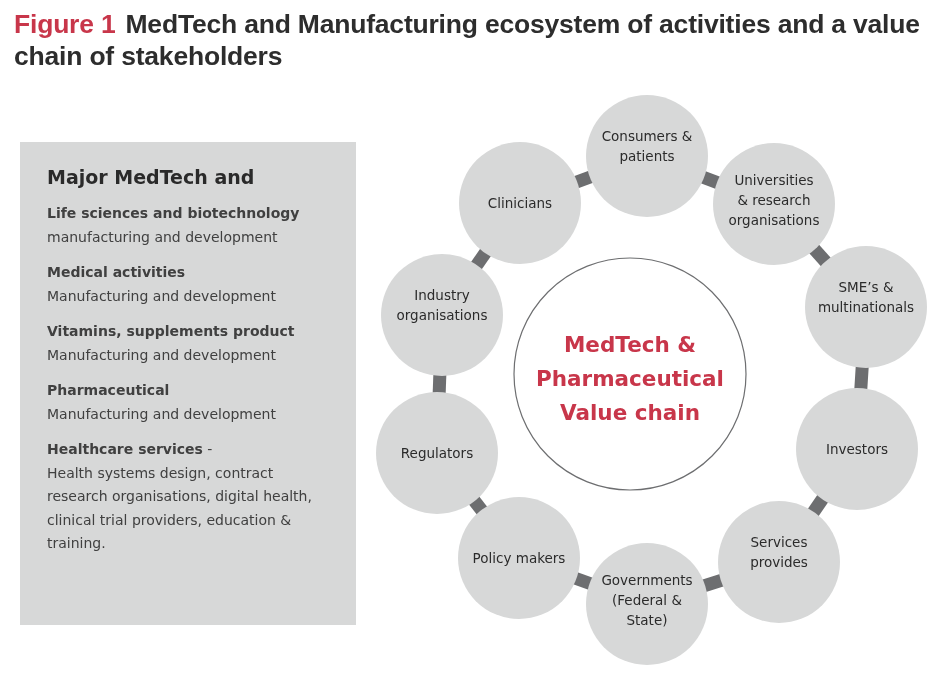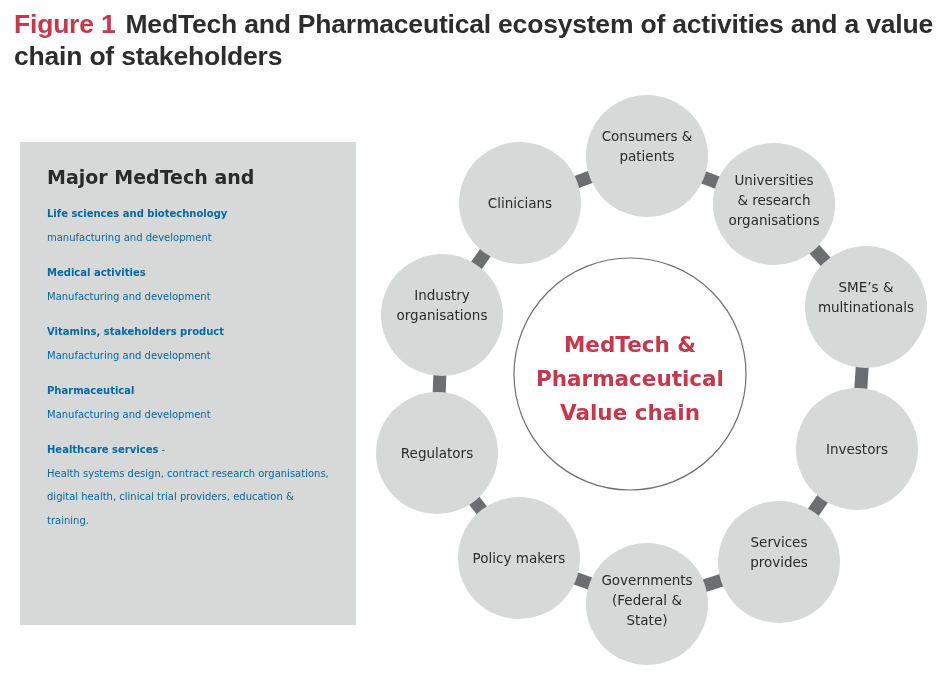--- a/index.html
+++ b/index.html
@@ -1,36 +1,36 @@
 <!DOCTYPE html>
 <html><head>
 <meta charset="utf-8">
 <style>
   html, body { margin:0; padding:0; background:#ffffff; }
   body { width:948px; height:700px; position:relative; overflow:hidden; font-family:"DejaVu Sans", sans-serif; color:#2b2b2b; }
   .title { position:absolute; left:14px; top:8px; width:930px; font-family:"Liberation Sans", sans-serif; font-weight:bold; font-size:26.5px; line-height:32px; color:#2d2d2d; letter-spacing:-0.2px; }
   .title .fig { color:#c8364a; margin-right:10px; }
   .panel { position:absolute; left:20px; top:142px; width:336px; height:483px; background:#d7d8d8; box-sizing:border-box; padding:20px 0 8px 27px; }
   .panel h2 { margin:0 0 10px 0; font-family:"DejaVu Sans", sans-serif; font-weight:bold; font-size:19px; line-height:30px; color:#2a2a2a; }
-  .activity { margin-bottom:12px; font-size:10px; line-height:23.5px; color:#0369a1; }
+  .activity { margin-bottom:12px; font-size:14px; line-height:23.5px; color:#404040; }
   .activity .name { font-weight:bold; }
   .diagram { position:absolute; left:0; top:0; width:948px; height:700px; }
   .node-text { font-family:"DejaVu Sans", sans-serif; font-size:13.5px; fill:#2b2b2b; text-anchor:middle; }
   .center-text { font-family:"DejaVu Sans", sans-serif; font-weight:bold; font-size:21.5px; fill:#c8364a; text-anchor:middle; }
 </style>
 </head>
 <body>
 
-<div class="title"><span class="fig">Figure 1</span><span>MedTech and Pharmaceutical ecosystem of activities and a value chain of stakeholders</span></div>
+<div class="title"><span class="fig">Figure 1</span><span>MedTech and Manufacturing ecosystem of activities and a value chain of stakeholders</span></div>
 
 <div class="panel">
   <h2><span>Major MedTech and</span><br></h2>
   <div class="activity"><span class="name">Life sciences and biotechnology</span><br><span>manufacturing and development</span></div>
   <div class="activity"><span class="name">Medical activities</span><br><span>Manufacturing and development</span></div>
-  <div class="activity"><span class="name">Vitamins, stakeholders product</span><br><span>Manufacturing and development</span></div>
+  <div class="activity"><span class="name">Vitamins, supplements product</span><br><span>Manufacturing and development</span></div>
   <div class="activity"><span class="name">Pharmaceutical</span><br><span>Manufacturing and development</span></div>
   <div class="activity" style="width:285px;"><span class="name">Healthcare services</span><span> -</span><br><span>Health systems design, contract research organisations, digital health, clinical trial providers, education &amp; training.</span></div>
 </div>
 
 <svg class="diagram" width="948" height="700" viewBox="0 0 948 700">
   <g id="connectors">
       <line x1="647" y1="156" x2="774" y2="204" stroke="#6d6e70" stroke-width="13"></line>
       <line x1="774" y1="204" x2="866" y2="307" stroke="#6d6e70" stroke-width="13"></line>
       <line x1="866" y1="307" x2="857" y2="449" stroke="#6d6e70" stroke-width="13"></line>
       <line x1="857" y1="449" x2="779" y2="562" stroke="#6d6e70" stroke-width="13"></line>

